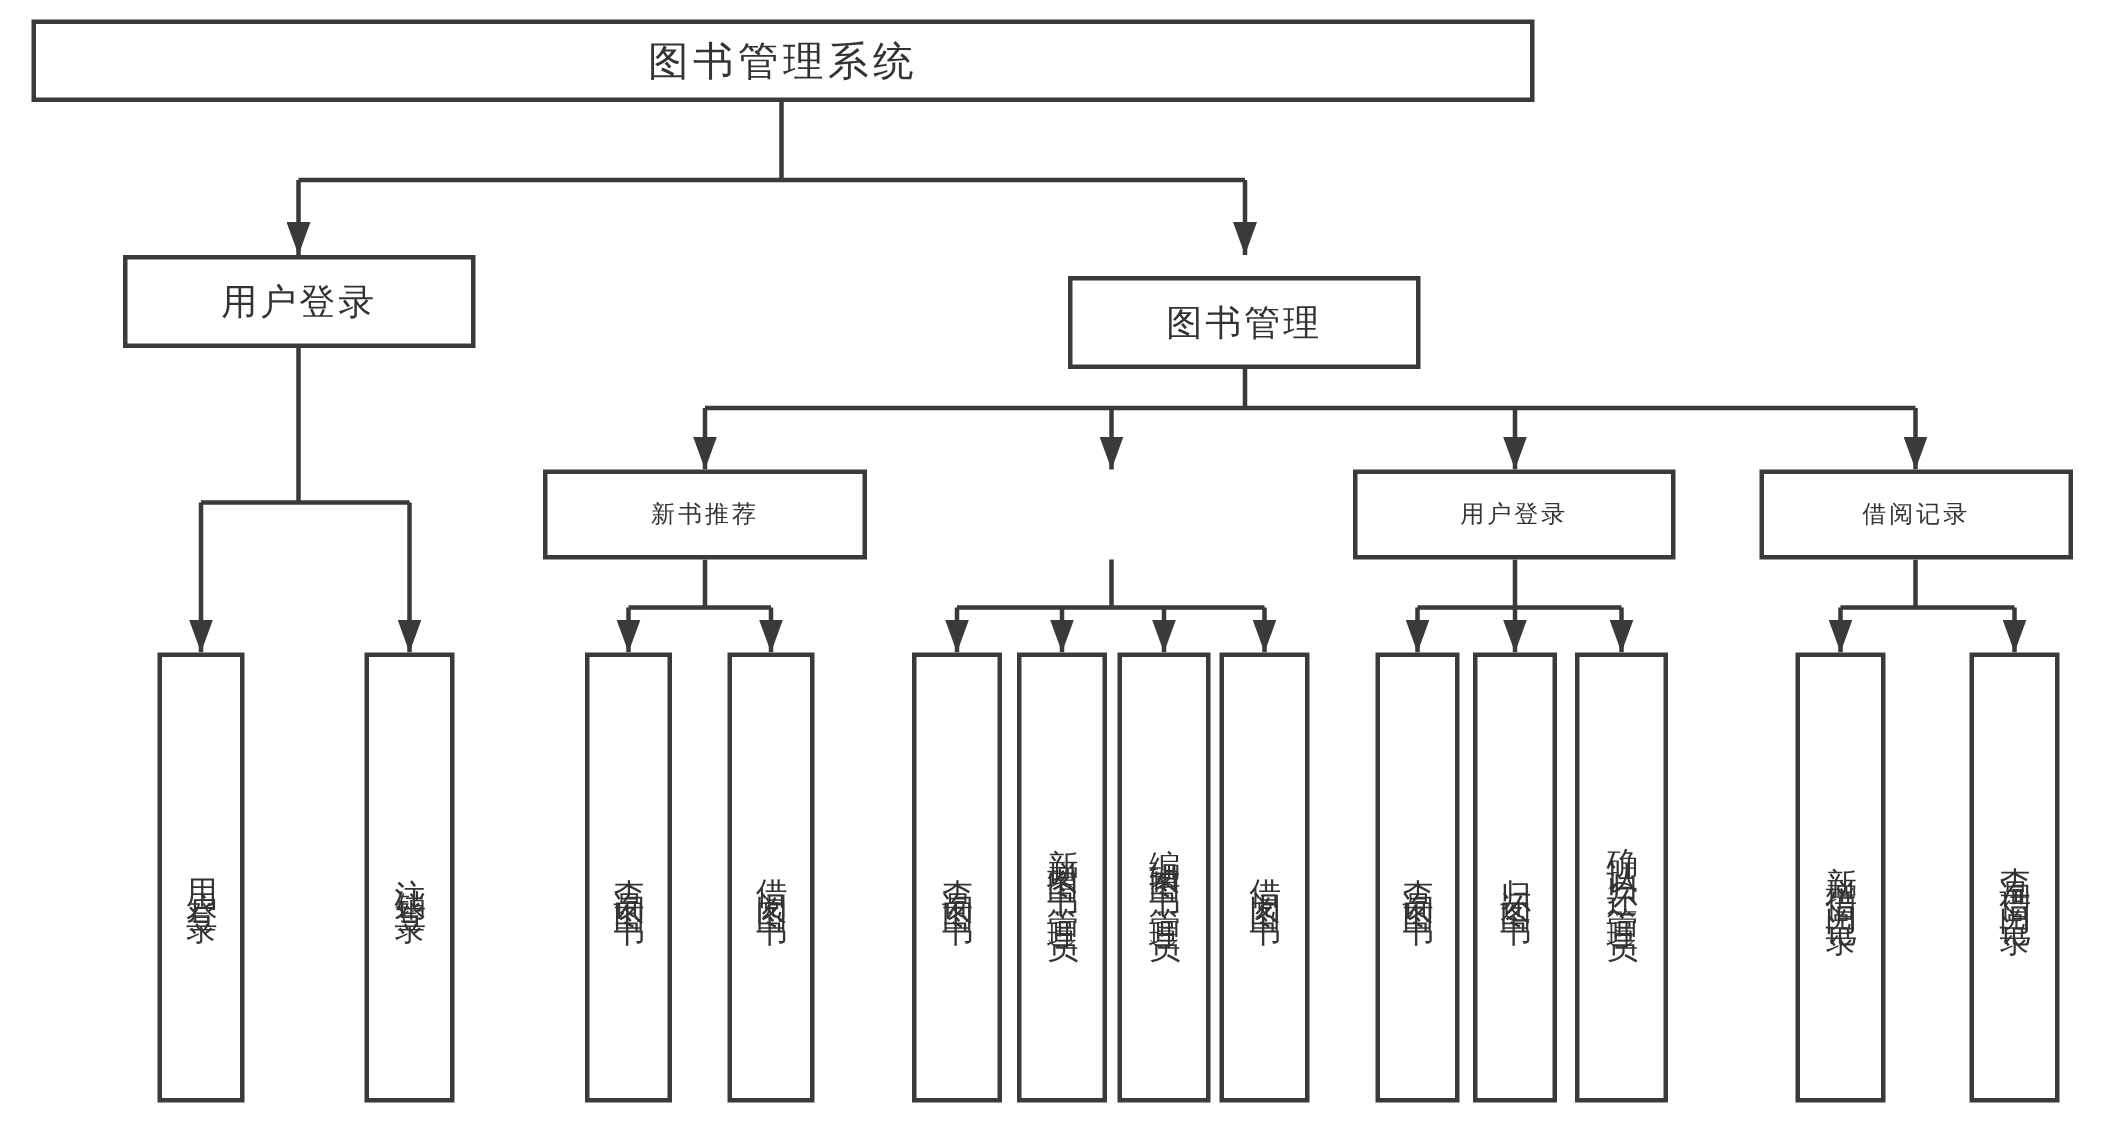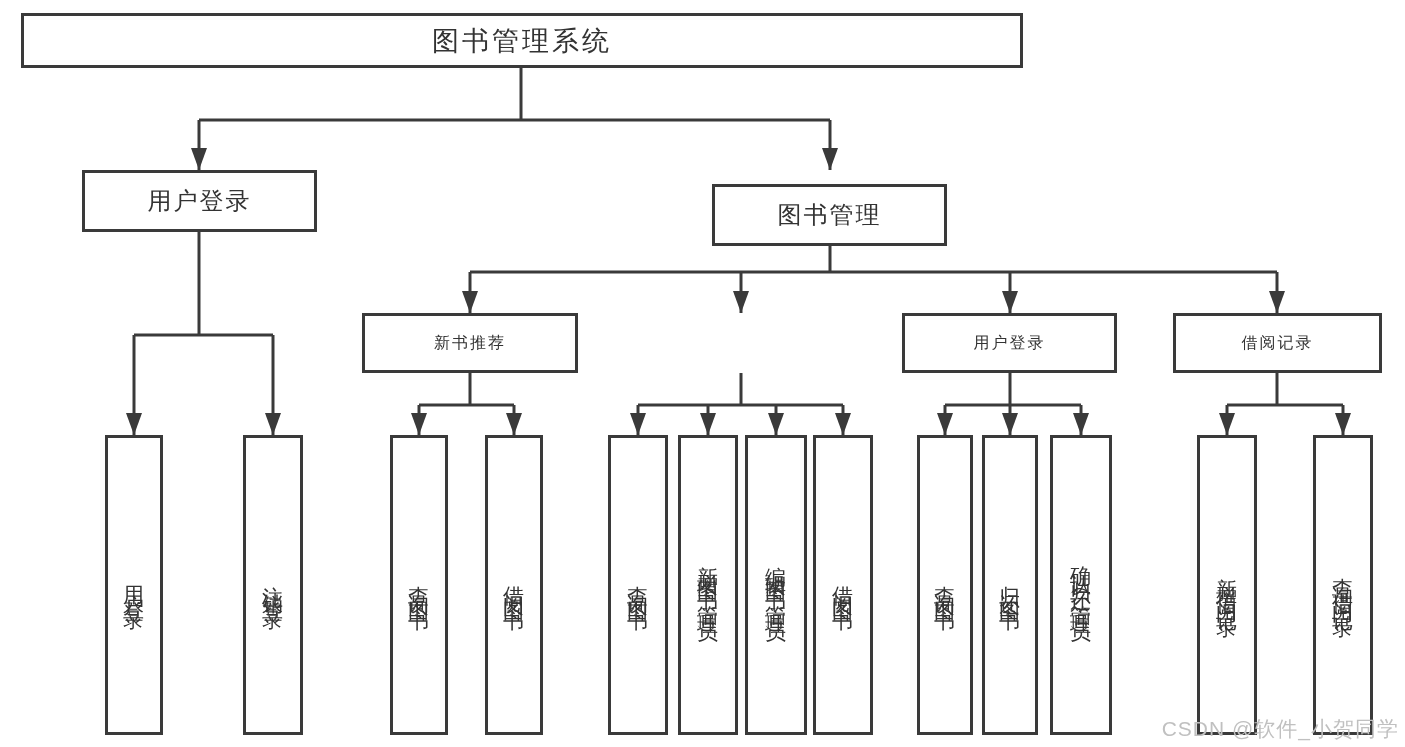--- a/index.html
+++ b/index.html
@@ -140,15 +140,14 @@
     <span class="vtext">确认归还（管理员）</span>
   </div>
 
   <div class="node" style="left:1197px; top:435px; width:60px; height:300px;">
     <span class="vtext">新增借阅记录</span>
   </div>
   <div class="node" style="left:1313px; top:435px; width:60px; height:300px;">
     <span class="vtext">查询借阅记录</span>
   </div>
 
-  <div class="watermark">CSDN @软件_小贺同学</div>
 
 </div>
 
 </body></html>

